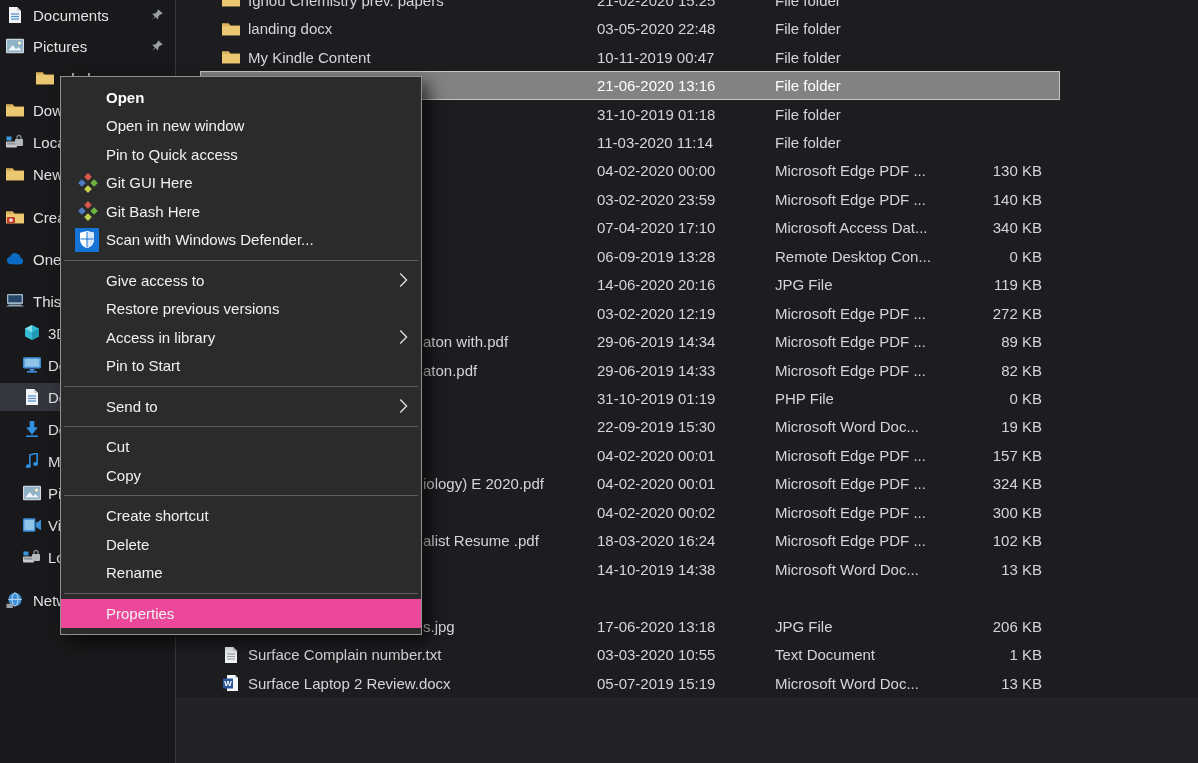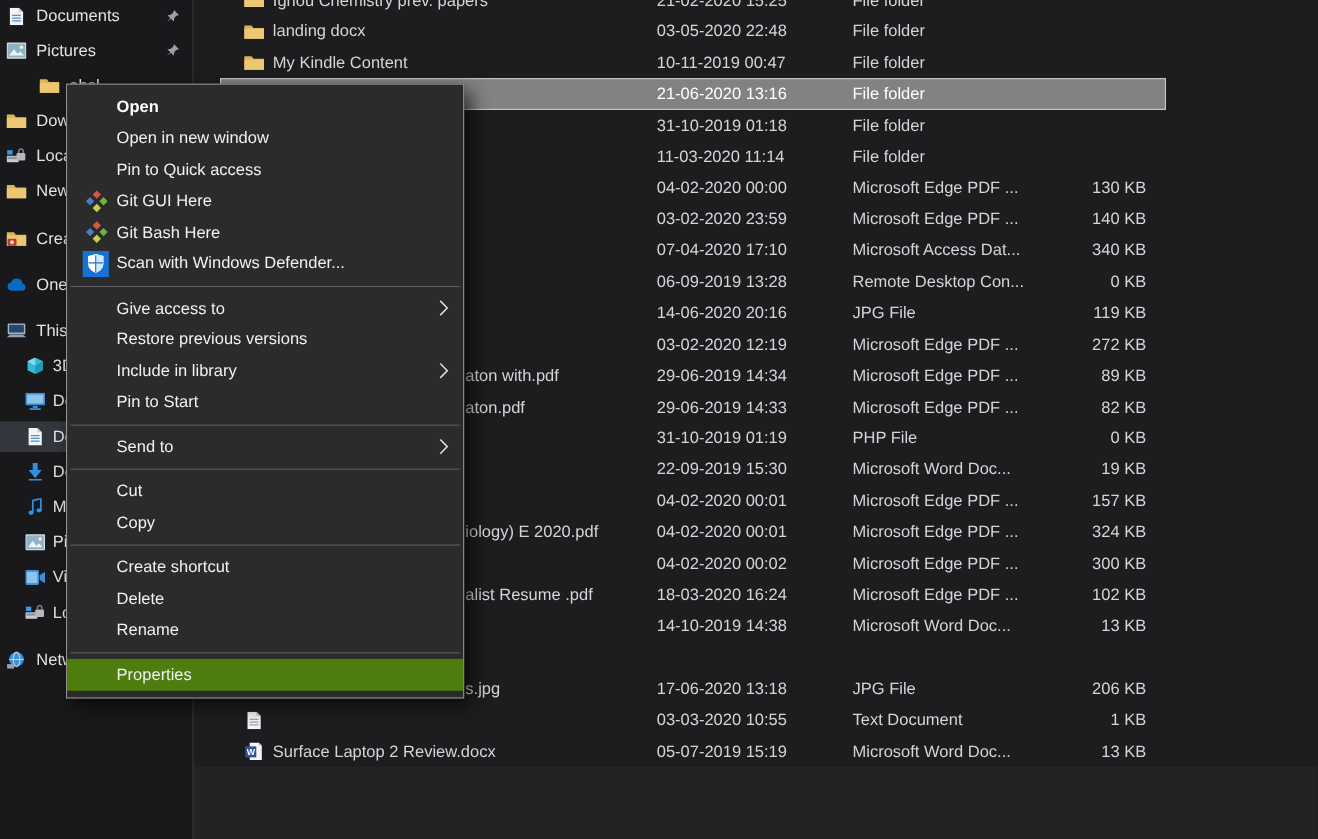--- a/index.html
+++ b/index.html
@@ -30,21 +30,21 @@
   .fname{left:72px;}
   .fname.partial{left:247px;}
   .fdate{left:421px;}
   .ftype{left:599px;}
   .fsize{left:770px;width:96px;justify-content:flex-end;}
 
   
   .menu{position:absolute;left:60px;top:76px;width:362px;background:#2b2b2b;border:1px solid #919191;box-shadow:7px 7px 16px rgba(0,0,0,.65);padding:6px 0;z-index:20;}
   .m-item{position:relative;height:28.5px;display:flex;align-items:center;padding-left:45px;color:#f1f1f1;font-size:15px;cursor:default;}
   .m-item.bold{font-weight:bold;color:#ffffff;}
-  .m-item.hl{background:#4d7c0f;}
+  .m-item.hl{background:#ec4899;}
   .m-sep{height:12px;display:flex;align-items:center;padding:0 3px;}
   .m-sep::after{content:"";display:block;width:100%;height:1px;background:#5d5d5f;}
   .m-icon{position:absolute;left:17px;top:50%;transform:translateY(-50%);width:20px;height:20px;display:flex;align-items:center;justify-content:center;}
   .m-icon svg{width:20px;height:20px;display:block}
   .m-icon.big{left:14px;width:24px;height:24px;}
   .m-icon.big svg{width:24px;height:24px;}
   .m-arrow{position:absolute;right:13px;top:50%;transform:translateY(-50%);width:9px;height:16px;}
   .m-arrow svg{width:9px;height:16px;display:block}
 </style>
 </head>
@@ -419,20 +419,21 @@
         <svg viewBox="0 0 14 16">
           <path d="M1 0h8l4 4v12H1z" fill="#f2f3f4"></path>
           <path d="M9 0l4 4H9z" fill="#c9cdd1"></path>
           <g stroke="#9aa0a6" stroke-width="1.1">
             <line x1="3" y1="7" x2="11" y2="7"></line>
             <line x1="3" y1="9.5" x2="11" y2="9.5"></line>
             <line x1="3" y1="12" x2="11" y2="12"></line>
           </g>
         </svg>
       </div>
+      <div class="fcell fname">Surface Complain number.txt</div>
       <div class="fcell fdate">03-03-2020 10:55</div>
       <div class="fcell ftype">Text Document</div>
       <div class="fcell fsize">1 KB</div>
     </div>
     <div class="frow" style="top: 668.8px;">
       <div class="hl-band"></div>
       <div class="fcell ficon">
         <svg viewBox="0 0 16 16">
           <path d="M4 0h8l3 3v13H4z" fill="#f5f6f7"></path>
           <path d="M12 0l3 3h-3z" fill="#c9cdd1"></path>
@@ -501,21 +502,21 @@
       <div class="m-arrow">
         <svg viewBox="0 0 9 16">
           <path d="M1.2 1.5l6.4 6.5-6.4 6.5" stroke="#dcdcdc" stroke-width="1.4" fill="none"></path>
         </svg>
       </div>
     </div>
     <div class="m-item">
       <span>Restore previous versions</span>
     </div>
     <div class="m-item">
-      <span>Include in library</span>
+      <span>Access in library</span>
       <div class="m-arrow">
         <svg viewBox="0 0 9 16">
           <path d="M1.2 1.5l6.4 6.5-6.4 6.5" stroke="#dcdcdc" stroke-width="1.4" fill="none"></path>
         </svg>
       </div>
     </div>
     <div class="m-item">
       <span>Pin to Start</span>
     </div>
     <div class="m-sep"></div>

